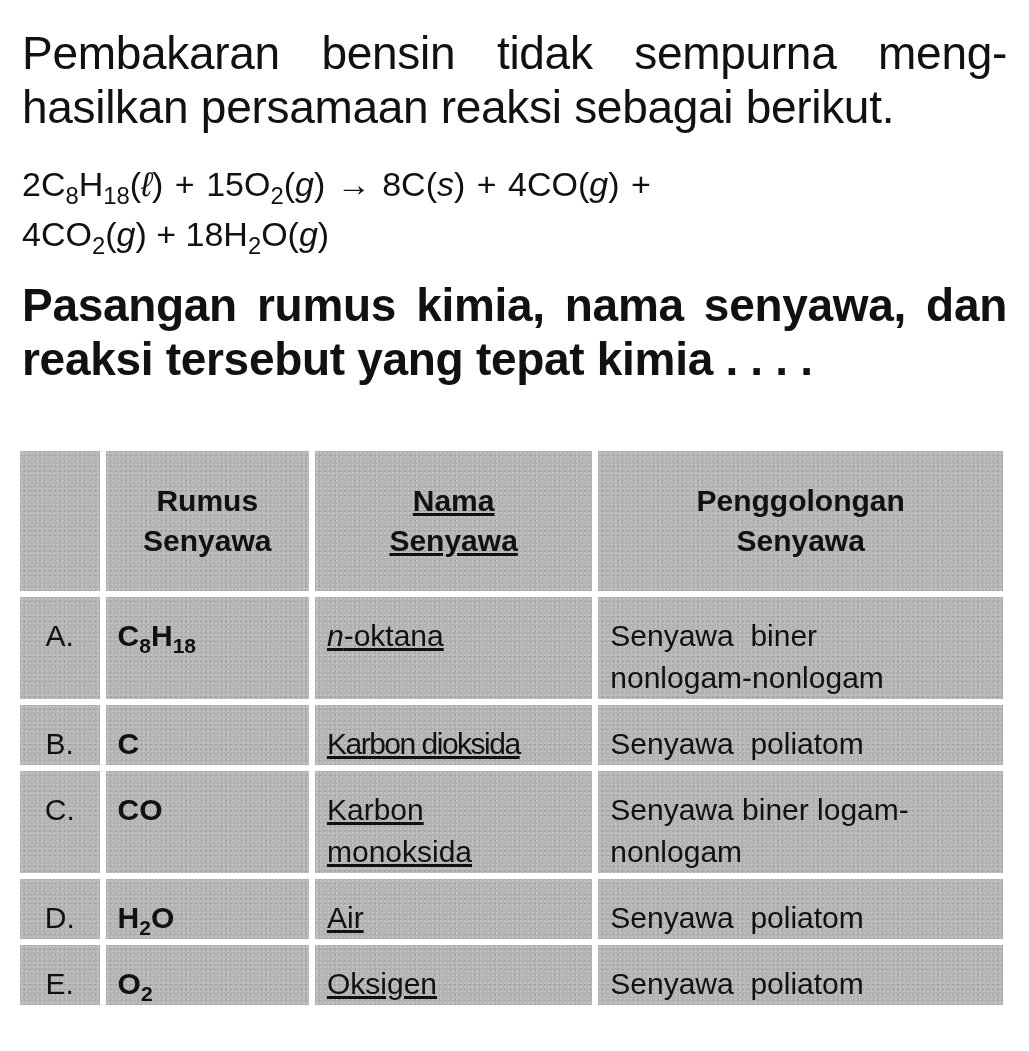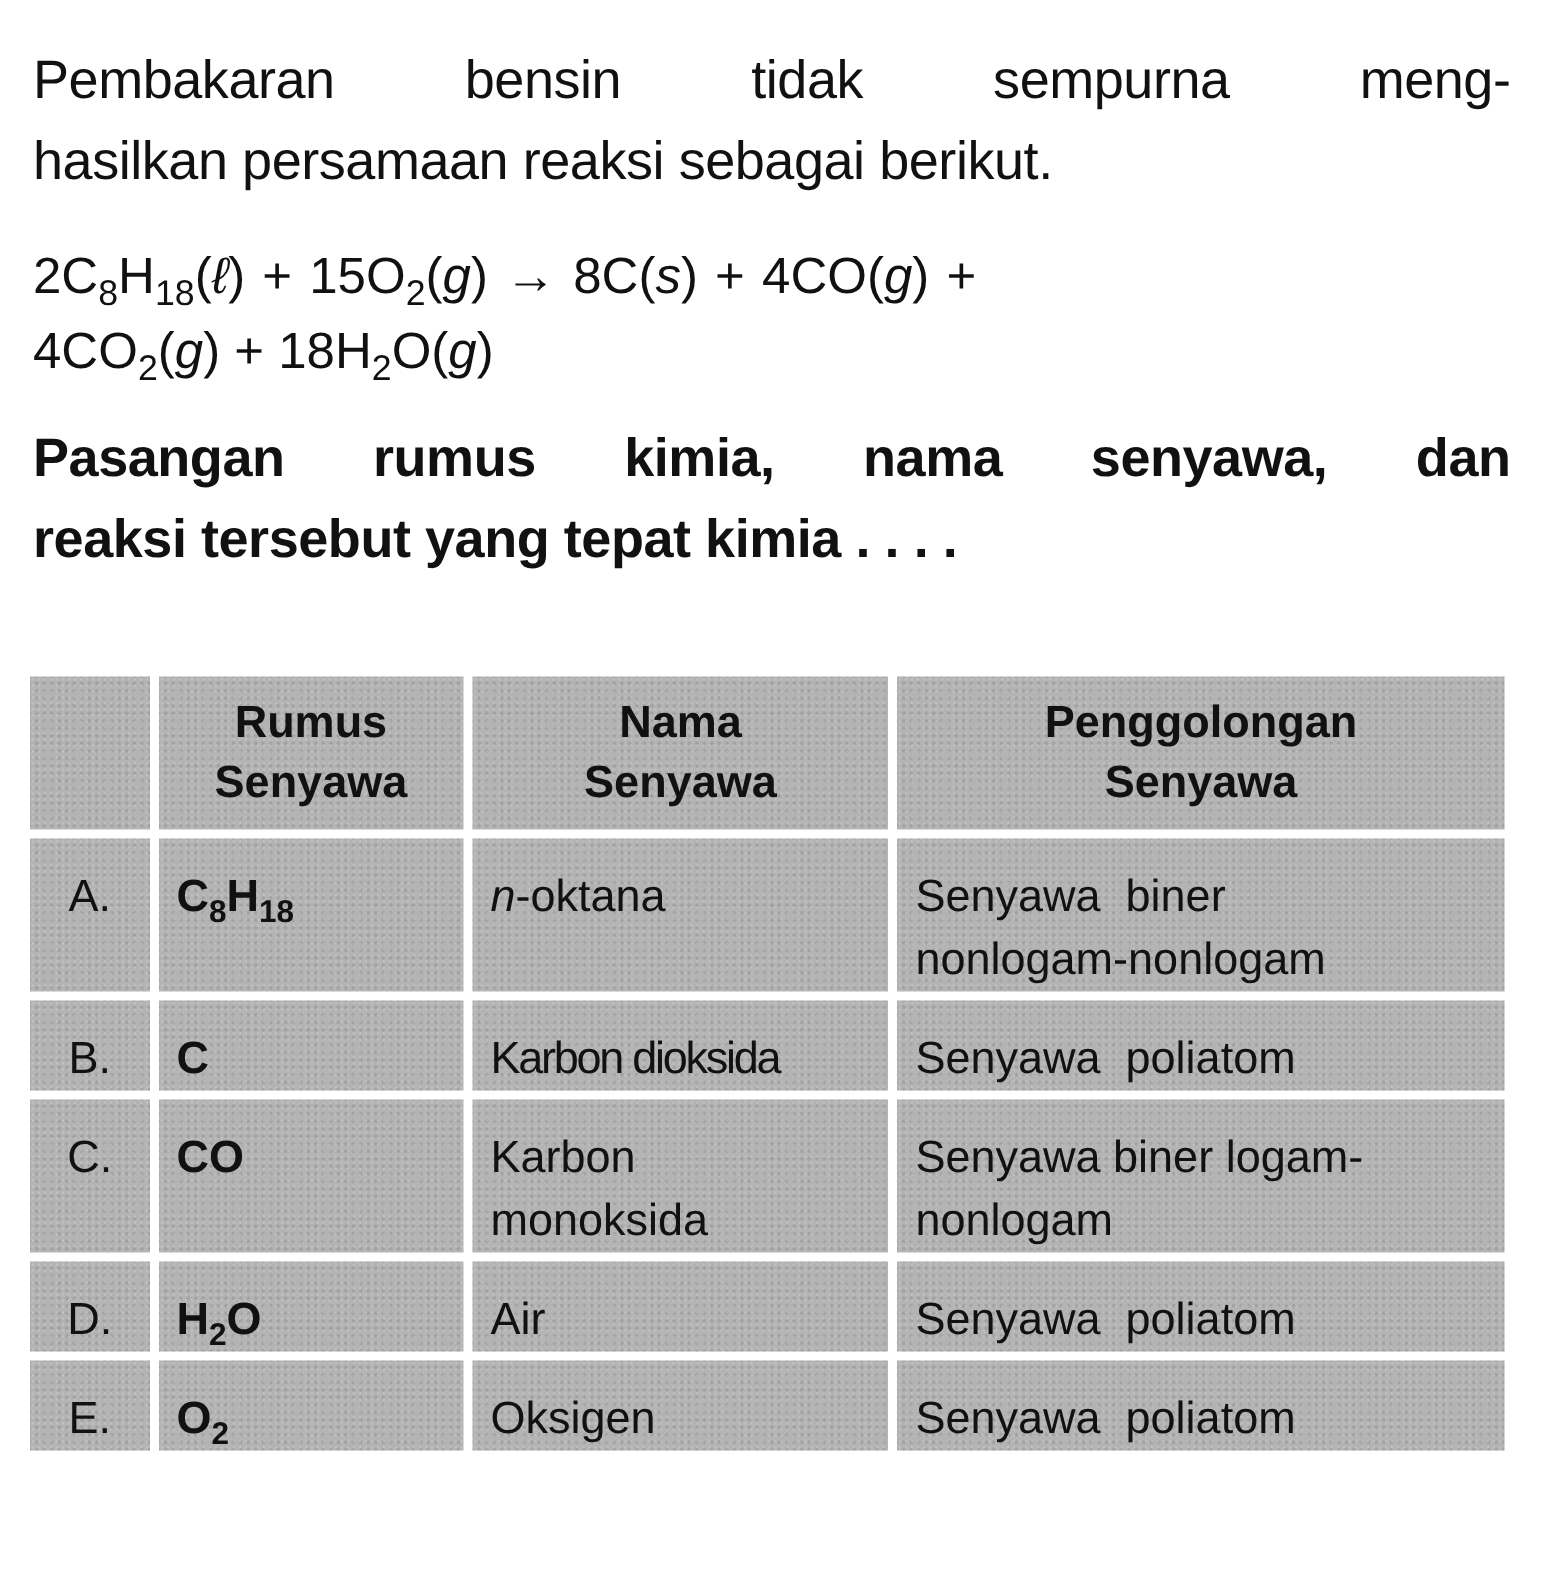--- a/index.html
+++ b/index.html
@@ -1,38 +1,38 @@
 <!DOCTYPE html>
 <html><head>
 <meta charset="utf-8">
 <style>
   html, body { margin:0; padding:0; background:#ffffff; }
   body { width:1029px; height:1051px; position:relative; overflow:hidden;
          font-family:"Liberation Sans", sans-serif; color:#111; }
-  .para { position:absolute; left:22px; font-size:36px; line-height:54px; letter-spacing:-0.3px;
+  .para { position:absolute; left:22px; font-size:46px; line-height:54px; letter-spacing:-0.3px;
           transform-origin:left top; }
   .line { white-space:nowrap; display:block; }
   .just { text-align:justify; text-align-last:justify; width:985px; display:block; }
   sub { font-size:0.7em; vertical-align:-0.35em; line-height:0; }
   .eq { position:absolute; left:22px; font-size:34px; line-height:54px; white-space:nowrap;text-align:right; }
   .eq i { font-style:italic; }
   table.opts { position:absolute; left:20px; top:445px; border-collapse:separate; border-spacing:6px;
                width:995px; margin-left:-6px; }
   table.opts td, table.opts th { background:#b4b4b4; padding:0; vertical-align:top;
                background-image: radial-gradient(rgba(255,255,255,0.18) 1px, transparent 1px),
                                  radial-gradient(rgba(0,0,0,0.10) 1px, transparent 1px);
                background-size: 4px 4px, 5px 5px; background-position: 0 0, 2px 2px; }
   table.opts th { font-weight:bold; font-size:30px; line-height:40px; text-align:center;
                   vertical-align:middle; color:#111; }
   table.opts td { font-size:30px; line-height:42px; color:#111; padding-top:18px; }
   .c0 { width:84px; text-align:center; }
   .c1 { width:198px; padding-left:12px !important;font-weight:bold; }
-  .c2 { width:276px; padding-left:12px !important; }
+  .c2 { width:276px; padding-left:12px !important;text-decoration:underline; }
   .c3 { width:405px; padding-left:12px !important; }
-  .hdr { height:102px;padding-left:22px; }
+  .hdr { height:140px;padding-left:22px; }
   .rA { height:100px; }
   .rB { height:55px; }
   .rC { height:96px; }
   .rD { height:44px; }
   .rE { height:50px; }
   .narrow { letter-spacing:-1.5px; }
 </style>
 </head>
 <body>
 

